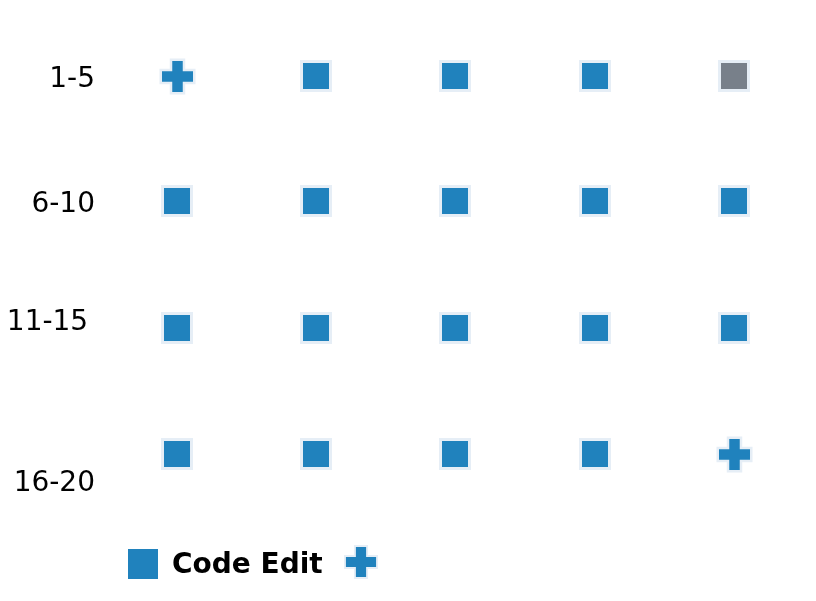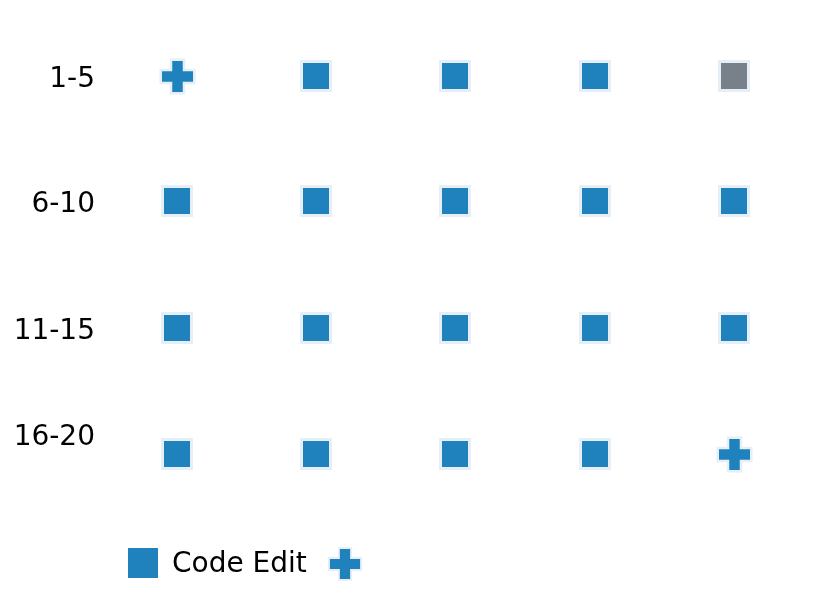--- a/index.html
+++ b/index.html
@@ -36,22 +36,23 @@
     position: absolute;
     width: 37px;
     height: 37px;
   }
   .legend {
     position: absolute;
     top: 546px;
     left: 128px;
     height: 34px;
     display: flex;
-    align-items: flex-start;
+    align-items: flex-end;
     gap: 20px;
+    font-weight: bold;
   }
   .legend-item {
     display: flex;
     align-items: center;
     gap: 14px;
   }
   .legend-label {
     font-size: 28px;
     color: var(--c-text, #000000);
     white-space: nowrap;
@@ -69,22 +70,22 @@
   .sw-code { background: var(--c-code, #2082bd); }
   .sw-revert { background: var(--c-revert, #78808a); }
 </style>
 </head>
 <body>
 
 <div class="figure">
 
   <div class="row-label" style="top: 61px;">1-5</div>
   <div class="row-label" style="top: 186px;">6-10</div>
-  <div class="row-label" style="top: 313px;">11-15</div>
-  <div class="row-label" style="top: 419px;">16-20</div>
+  <div class="row-label" style="top: 304px; text-align: center;">11-15</div>
+  <div class="row-label" style="top: 465px;">16-20</div>
 
   <div id="markers">
       <svg class="marker-plus" viewBox="0 0 37 37" width="37" height="37" style="left: 158.5px; top: 57.5px;">
         <polygon points="13.25,3 23.75,3 23.75,13.25 34,13.25 34,23.75 23.75,23.75 23.75,34 13.25,34 13.25,23.75 3,23.75 3,13.25 13.25,13.25" fill="var(--c-best)" stroke="var(--c-halo)" stroke-width="5" style="paint-order: stroke fill"></polygon>
       </svg>
       <div class="marker-square" style="background: var(--c-code); left: 303px; top: 63px;"></div>
       <div class="marker-square" style="background: var(--c-code); left: 442px; top: 63px;"></div>
       <div class="marker-square" style="background: var(--c-code); left: 582px; top: 63px;"></div>
       <div class="marker-square" style="background: var(--c-revert); left: 721px; top: 63px;"></div>
       <div class="marker-square" style="background: var(--c-code); left: 164px; top: 188px;"></div>

